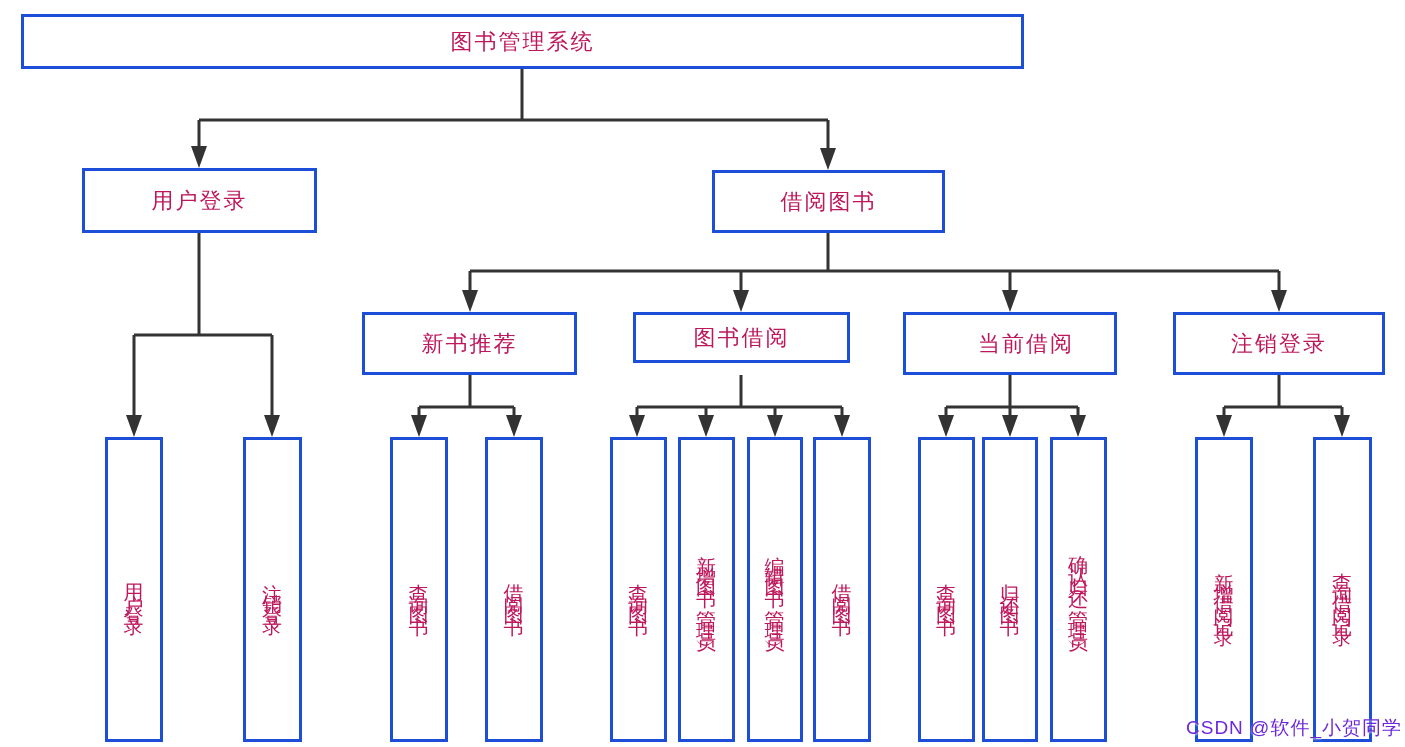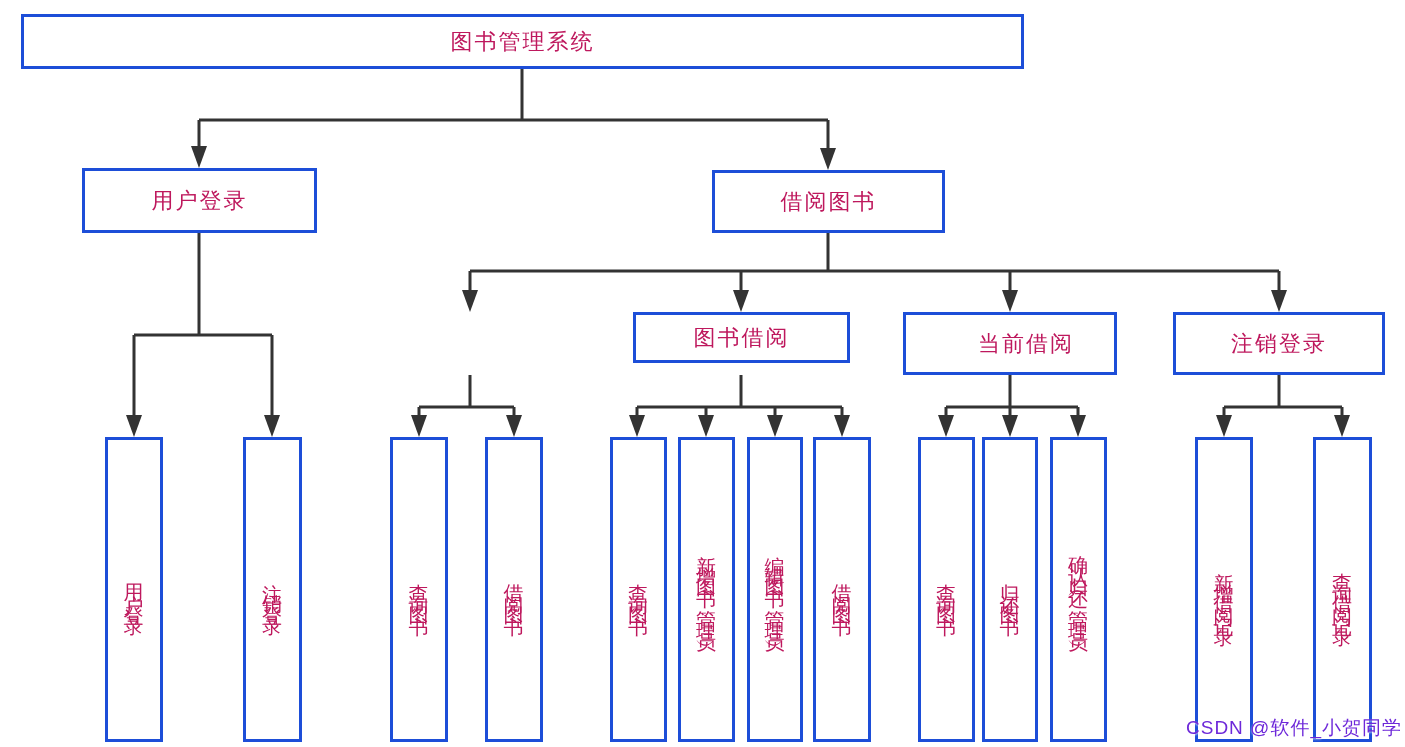--- a/index.html
+++ b/index.html
@@ -122,20 +122,23 @@
     <span>图书管理系统</span>
   </div>
 
   <div id="n-user-login" class="box hbox">
     <span>用户登录</span>
   </div>
   <div id="n-book-mgmt" class="box hbox">
     <span>借阅图书</span>
   </div>
 
+  <div id="n-new-book" class="box hbox">
+    <span>新书推荐</span>
+  </div>
   <div id="n-book-borrow" class="box hbox">
     <span>图书借阅</span>
   </div>
   <div id="n-cur-borrow" class="box hbox">
     <span>当前借阅</span>
   </div>
   <div id="n-borrow-rec" class="box hbox">
     <span>注销登录</span>
   </div>
 

